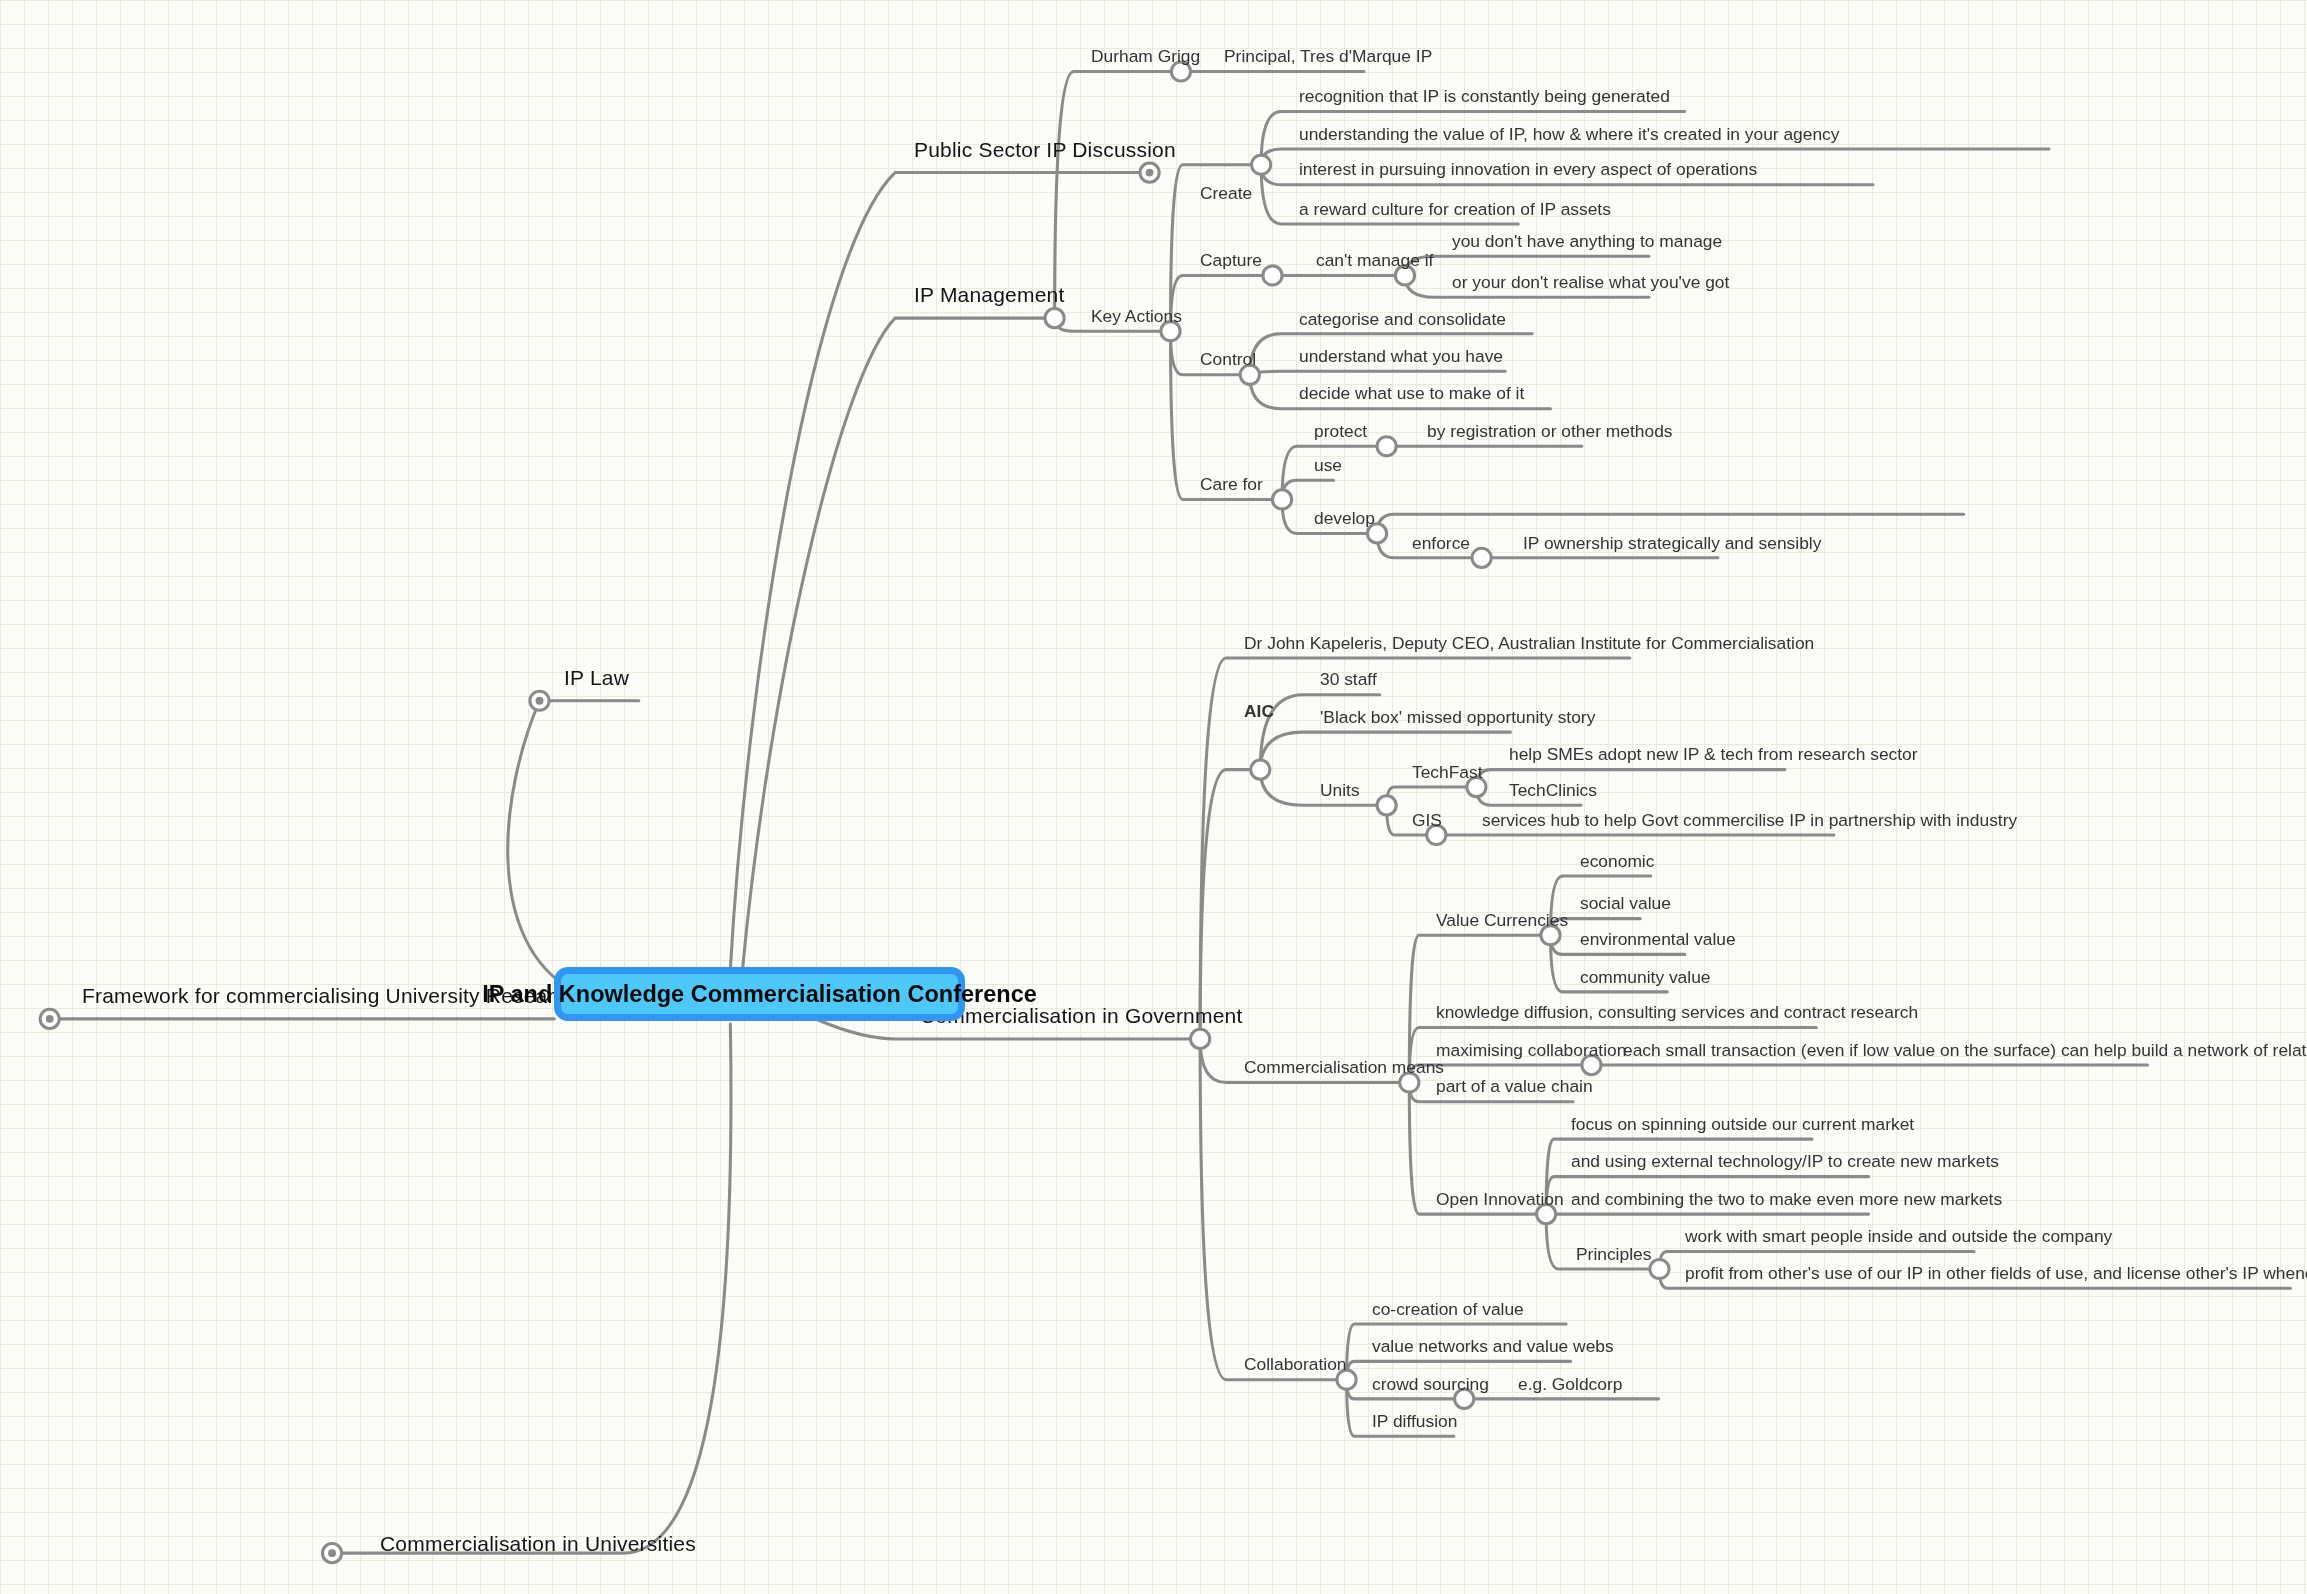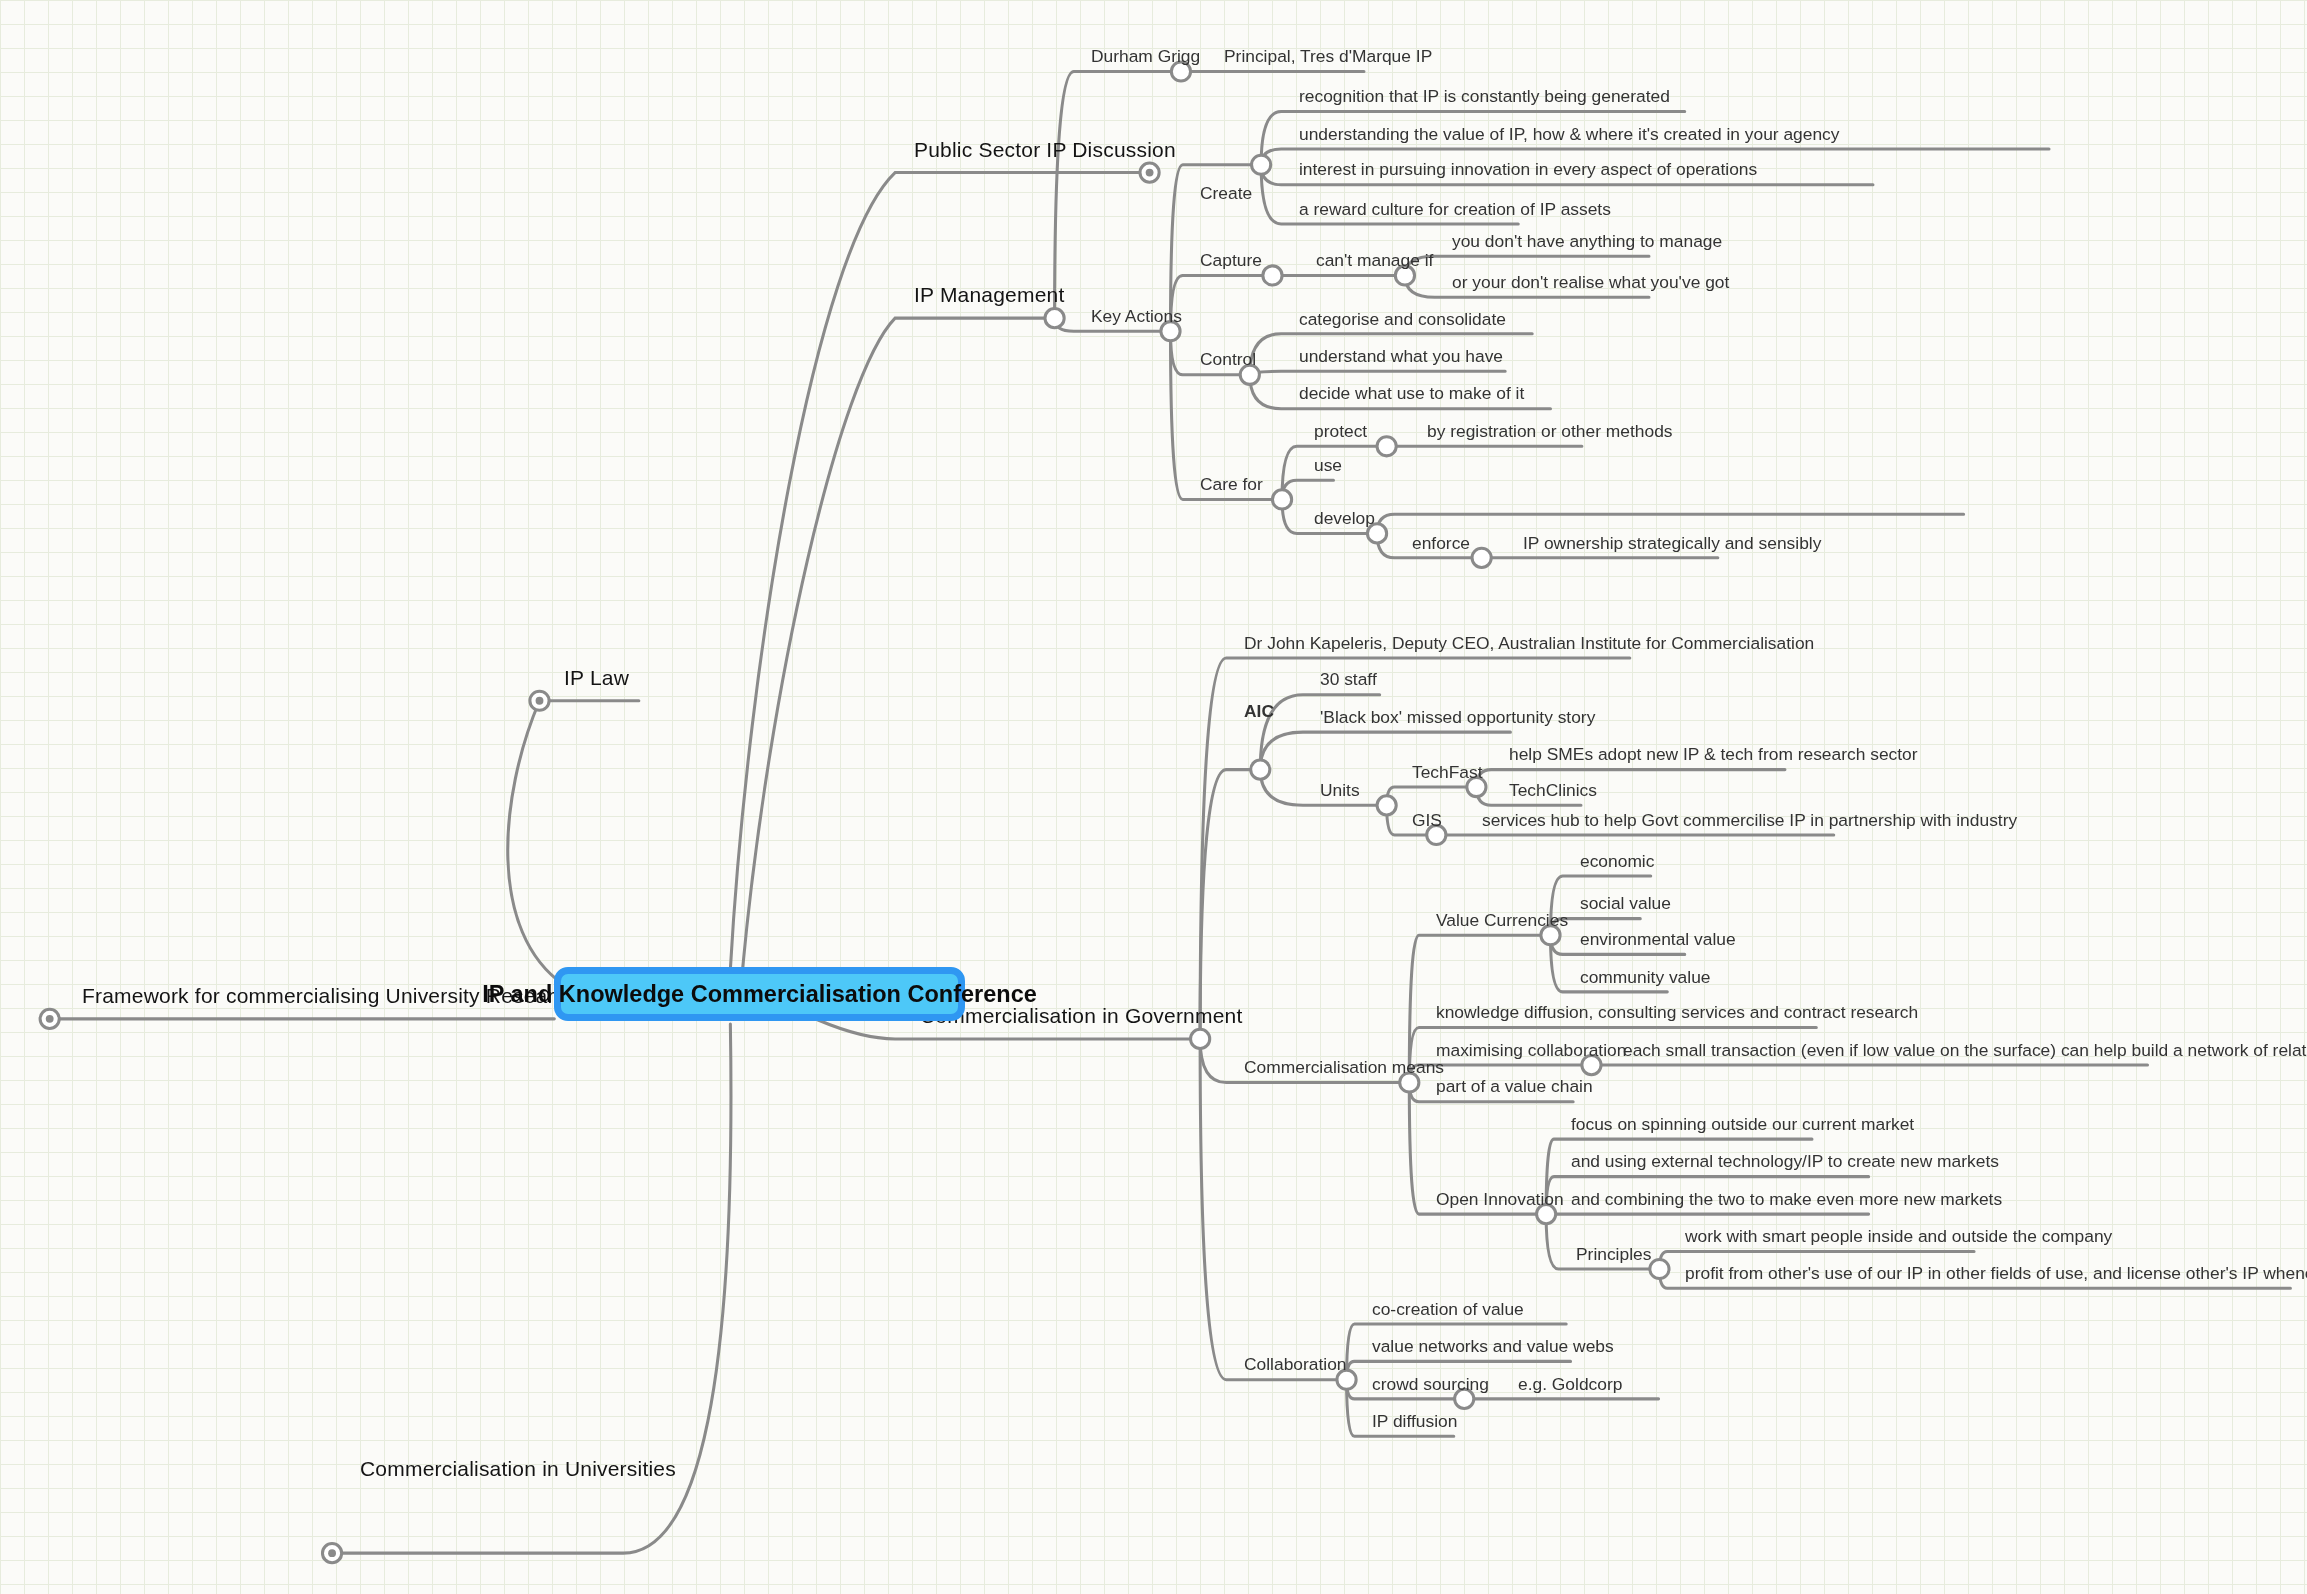--- a/index.html
+++ b/index.html
@@ -178,15 +178,15 @@
     <div class="lbl" style="left: 1685px; top: 1226px;">work with smart people inside and outside the company</div>
     <div class="lbl" style="left: 1685px; top: 1263px;">profit from other's use of our IP in other fields of use, and license other's IP whenever it advances our business model</div>
     <div class="lbl" style="left: 1244px; top: 1354px;">Collaboration</div>
     <div class="lbl" style="left: 1372px; top: 1299px;">co-creation of value</div>
     <div class="lbl" style="left: 1372px; top: 1336px;">value networks and value webs</div>
     <div class="lbl" style="left: 1372px; top: 1374px;">crowd sourcing</div>
     <div class="lbl" style="left: 1512px; top: 1374px; padding-left: 6px;">e.g. Goldcorp</div>
     <div class="lbl" style="left: 1372px; top: 1411px;">IP diffusion</div>
     <div class="lbl main" style="left: 564px; top: 665px;">IP Law</div>
     <div class="lbl main" style="left: 82px; top: 983px;">Framework for commercialising University Research</div>
-    <div class="lbl main" style="left: 360px; top: 1456px;">Commercialisation in Universities</div>
+    <div class="lbl main" style="left: 360px; top: 1531px; padding-left: 20px;">Commercialisation in Universities</div>
   </div>
 
 
 </body></html>

